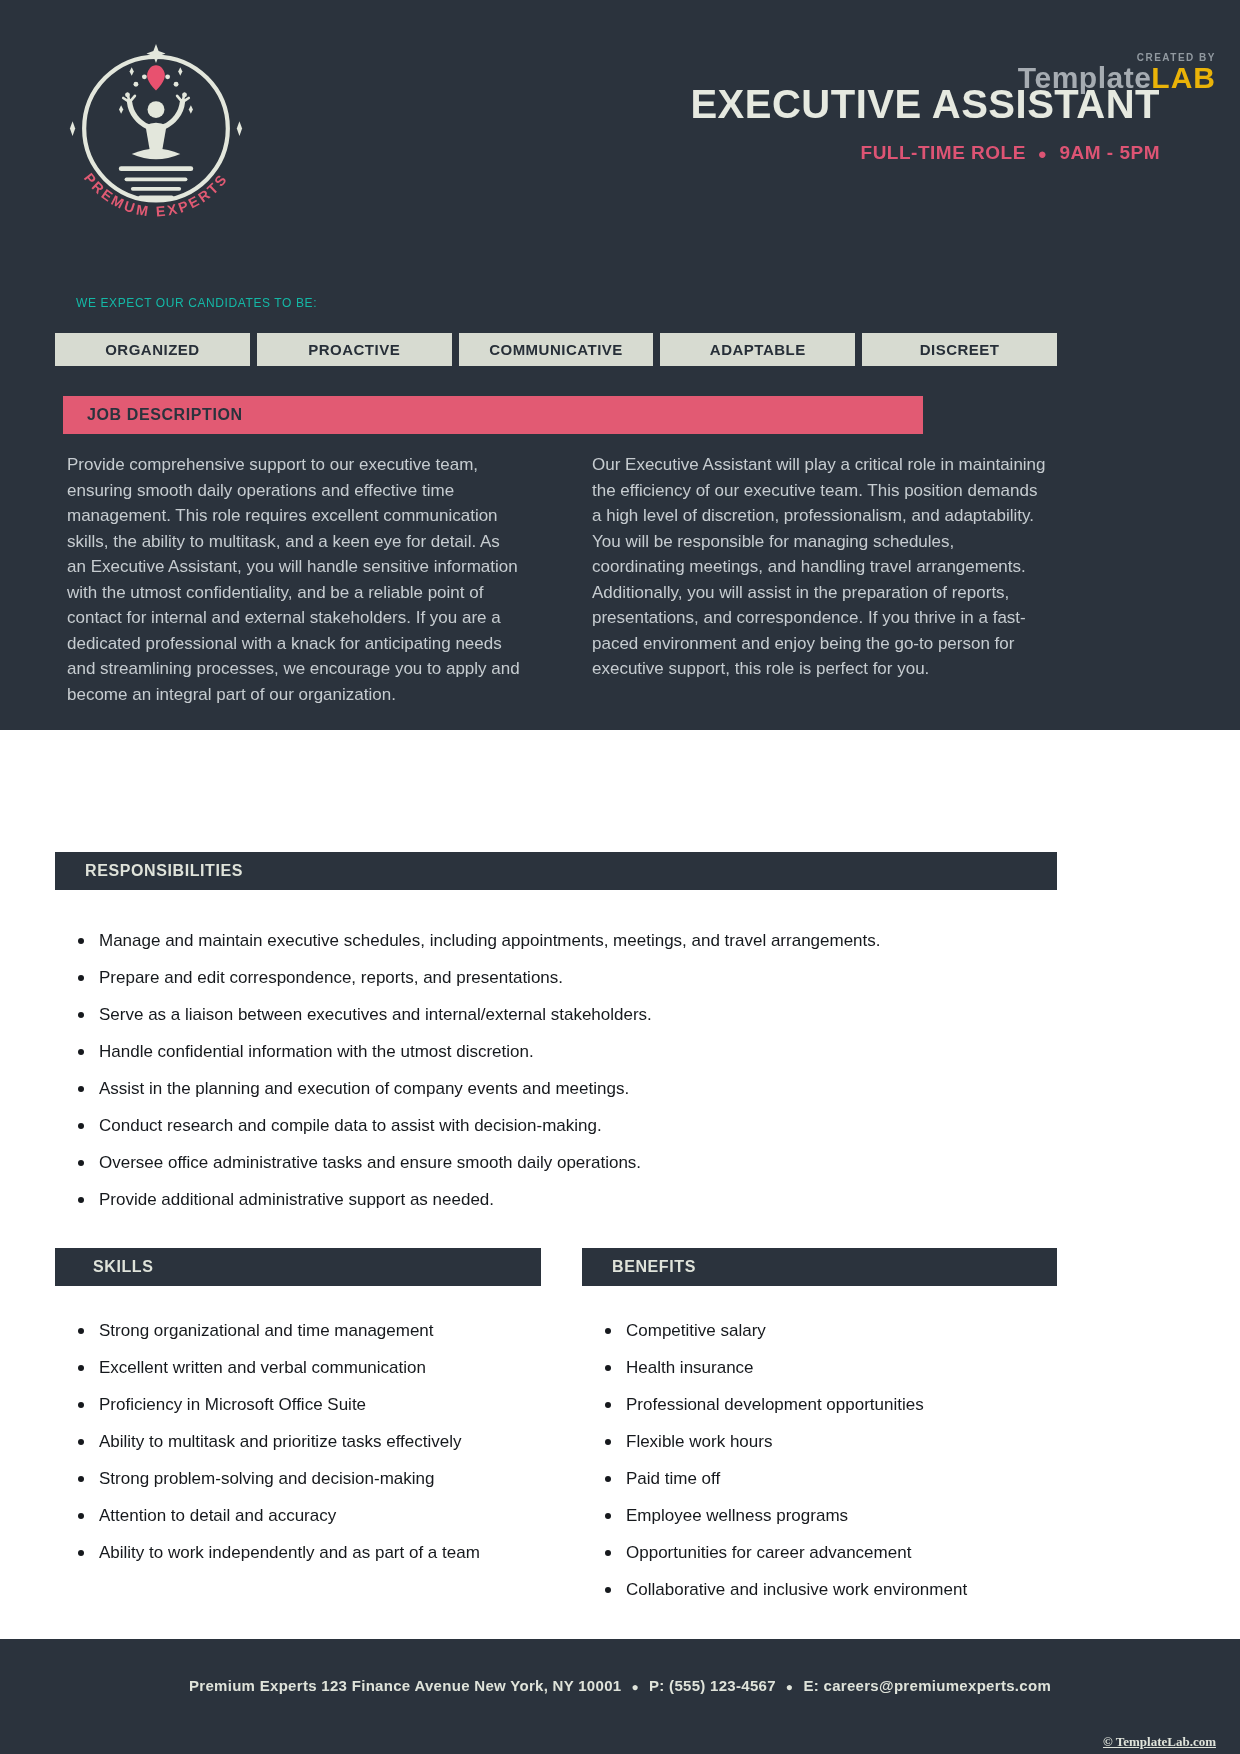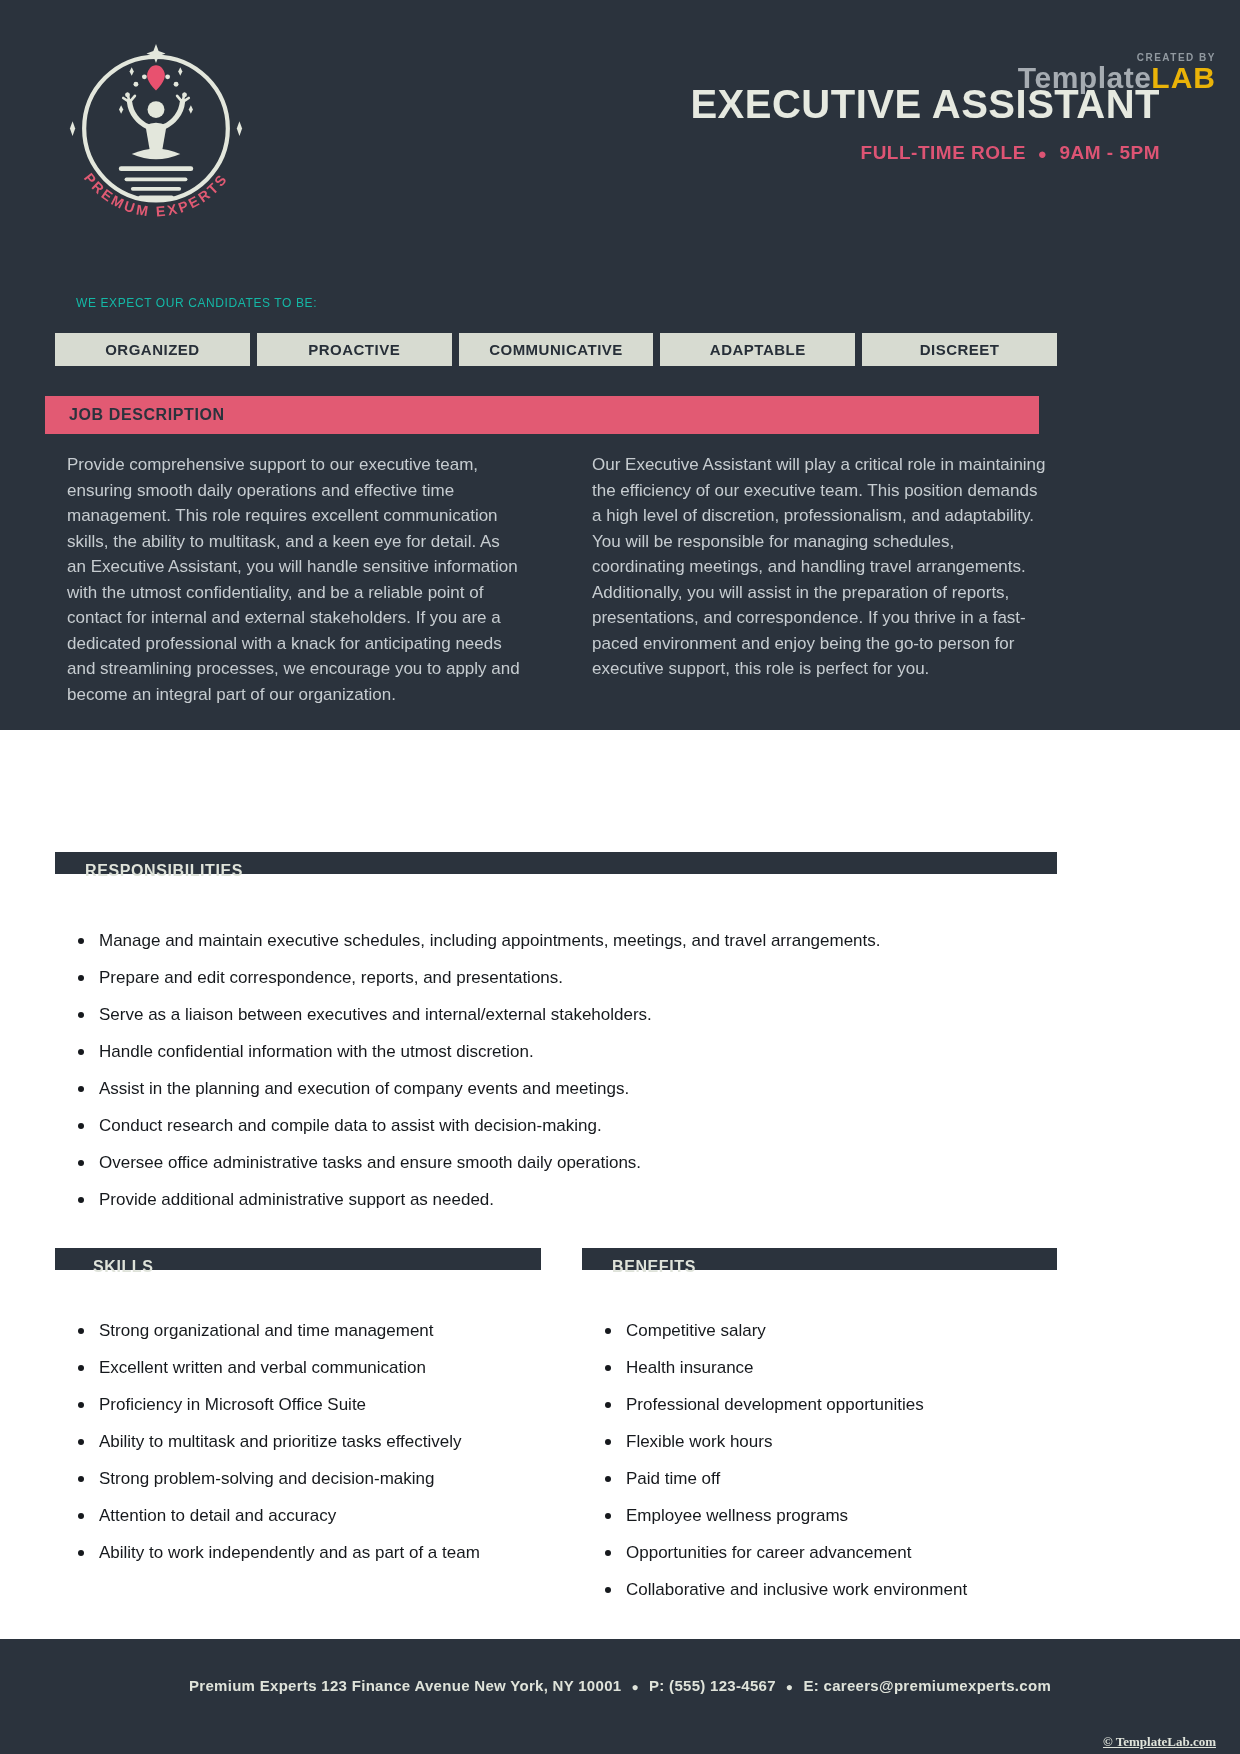--- a/index.html
+++ b/index.html
@@ -39,34 +39,34 @@
     color:#14b8a6; font-size:12px; letter-spacing:0.6px;
   }
   .badges { position:absolute; top:333px; left:55px; width:1002px; display:flex; gap:7px;text-align:center; }
   .badge {
     flex:1; height:33px; background:#d7dbd1; color:#272f38;
     font-size:15px; font-weight:bold; letter-spacing:0.5px;
     display:flex; align-items:center; justify-content:center;
   }
 
   .jobdesc-bar {
-    position:absolute; top:396px; left:45px; width:994px; height:38px;
+    position:absolute; top:396px; left:63px; width:860px; height:38px;
     background:#e25a73; color:#2b333d; font-size:16px; font-weight:bold;
     letter-spacing:0.6px; line-height:38px; padding-left:24px; box-sizing:border-box;
   }
   .jd-col {
     position:absolute; top:452px; width:455px;
     color:#c6ccd0; font-size:17px; line-height:25.5px;
   }
   .jd-left  { left:67px; }
   .jd-right { left:592px; }
 
   
   .section-bar {
-    position:absolute; height:22px; background:#2b333d; color:#dfe3da;
+    position:absolute; height:38px; background:#2b333d; color:#dfe3da;
     font-size:16px; font-weight:bold; letter-spacing:0.6px; line-height:38px;
     padding-left:30px; box-sizing:border-box;
   }
   .resp-bar     { top:852px;  left:55px;  width:1002px; }
   .skills-bar   { top:1248px; left:55px;  width:486px;  padding-left:38px; }
   .benefits-bar { top:1248px; left:582px; width:475px;  }
 
   
   ul.blist { list-style:none; margin:8px; padding:0; position:absolute; }
   ul.blist li {

